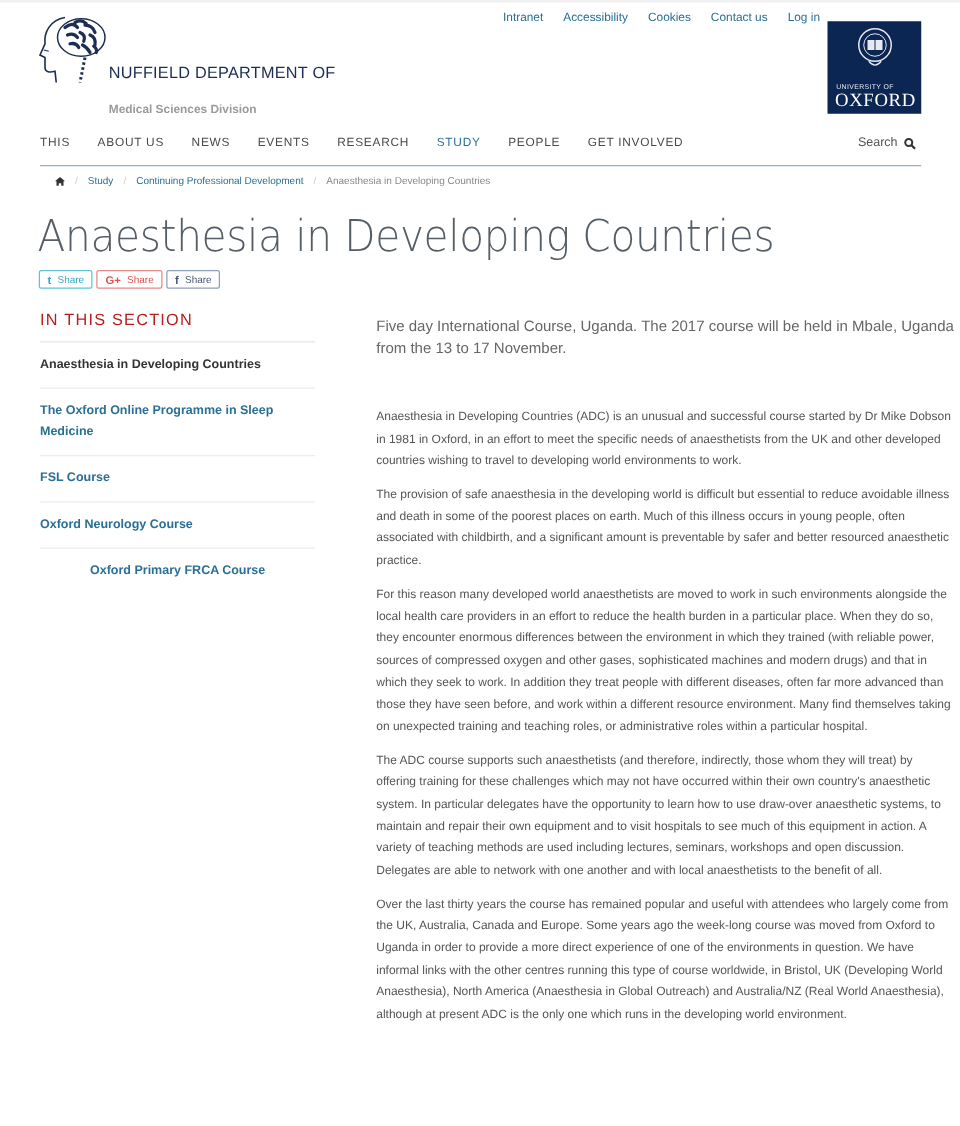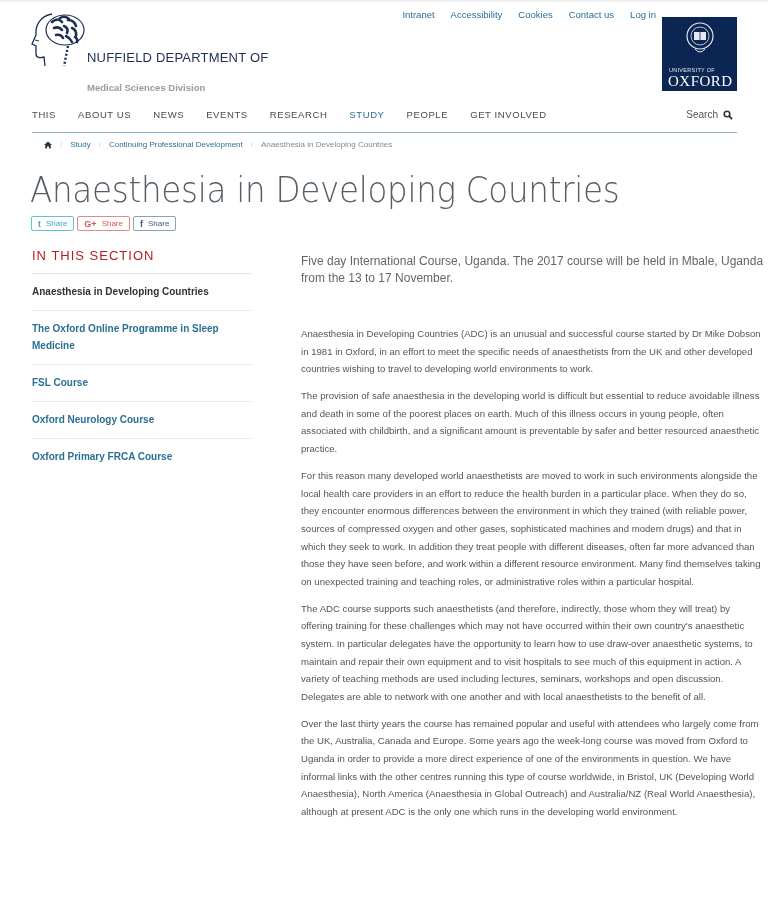--- a/index.html
+++ b/index.html
@@ -144,21 +144,21 @@
   </div>
 </div>
 
 <aside class="sidebar">
   <div class="sidebar-title">IN THIS SECTION</div>
   <ul>
     <li class="current">Anaesthesia in Developing Countries</li>
     <li>The Oxford Online Programme in Sleep Medicine</li>
     <li>FSL Course</li>
     <li>Oxford Neurology Course</li>
-    <li style="border-bottom:none;">Oxford Primary FRCA Course</li>
+    <li style="border-bottom:none;margin-left:40px;">Oxford Primary FRCA Course</li>
   </ul>
 </aside>
 
 <main class="content">
   <p class="lead">Five day International Course, Uganda. The 2017 course will be held in Mbale, Uganda from the 13 to 17 November.</p>
   <p class="body">Anaesthesia in Developing Countries (ADC) is an unusual and successful course started by Dr Mike Dobson in 1981 in Oxford, in an effort to meet the specific needs of anaesthetists from the UK and other developed countries wishing to travel to developing world environments to work.</p>
   <p class="body">The provision of safe anaesthesia in the developing world is difficult but essential to reduce avoidable illness and death in some of the poorest places on earth.  Much of this illness occurs in young people, often associated with childbirth, and a significant amount is preventable by safer and better resourced anaesthetic practice.</p>
   <p class="body">For this reason many developed world anaesthetists are moved to work in such environments alongside the local health care providers in an effort to reduce the health burden in a particular place.  When they do so, they encounter enormous differences between the environment in which they trained (with reliable power, sources of compressed oxygen and other gases, sophisticated machines and modern drugs) and that in which they seek to work.  In addition they treat people with different diseases, often far more advanced than those they have seen before, and work within a different resource environment.  Many find themselves taking on unexpected training and teaching roles, or administrative roles within a particular hospital.</p>
   <p class="body">The ADC course supports such anaesthetists (and therefore, indirectly, those whom they will treat) by offering training for these challenges which may not have occurred within their own country's anaesthetic system.  In particular delegates have the opportunity to learn how to use draw-over anaesthetic systems, to maintain and repair their own equipment and to visit hospitals to see much of this equipment in action.  A variety of teaching methods are used including lectures, seminars, workshops and open discussion.  Delegates are able to network with one another and with local anaesthetists to the benefit of all.</p>
   <p class="body">Over the last thirty years the course has remained popular and useful with attendees who largely come from the UK, Australia, Canada and Europe.  Some years ago the week-long course was moved from Oxford to Uganda in order to provide a more direct experience of one of the environments in question.  We have informal links with the other centres running this type of course worldwide, in Bristol, UK (Developing World Anaesthesia), North America (Anaesthesia in Global Outreach) and Australia/NZ (Real World Anaesthesia), although at present ADC is the only one which runs in the developing world environment.</p>

